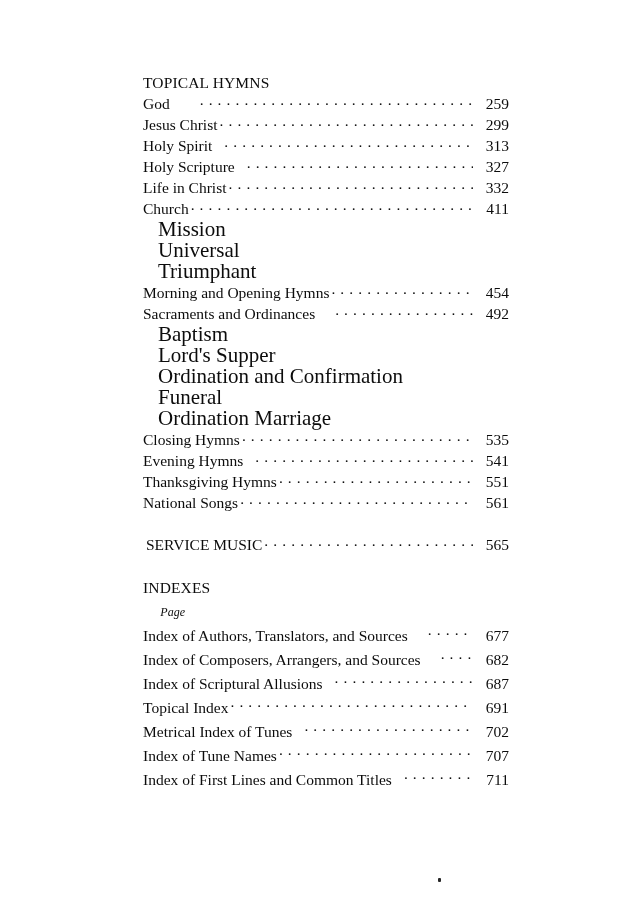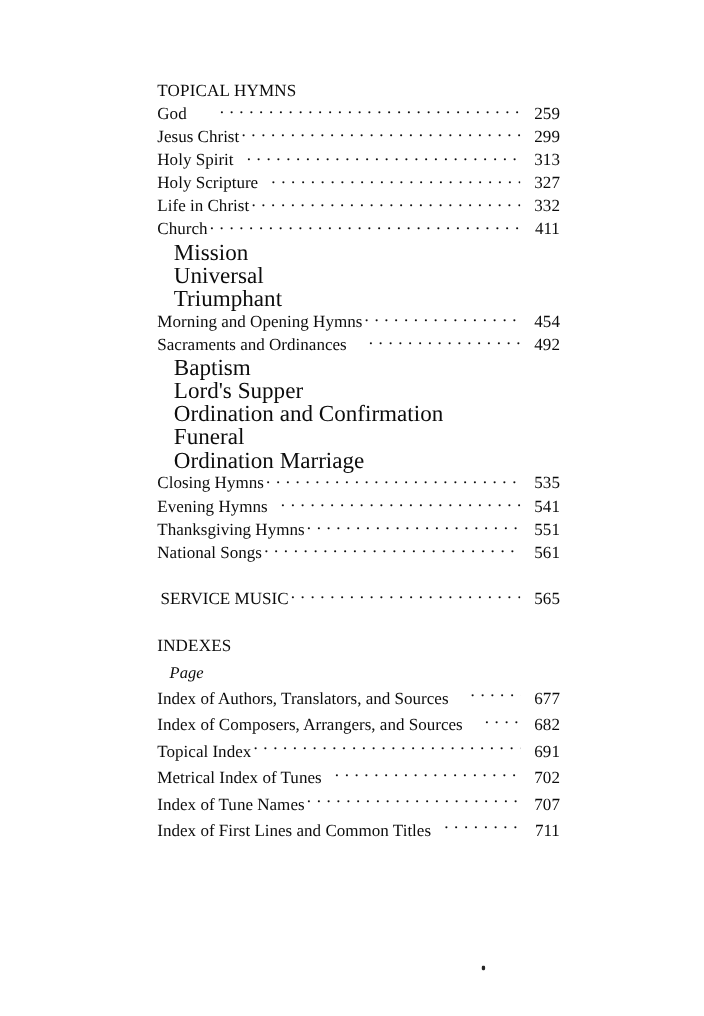--- a/index.html
+++ b/index.html
@@ -94,21 +94,21 @@
   .service-block { padding-left: 3px; }
 
   
   .indexes .row,
   .indexes .section-head {
     line-height: 24px;
   }
 
   .page-label {
     font-style: italic;
-    font-size: 15px;
+    font-size: 12px;
     white-space: nowrap;
   }
   .head-row {
     display: flex;
     align-items: baseline;
     justify-content: space-between;
     font-size: 15.5px;
     line-height: 24px;
     flex-direction: column;
   }
@@ -242,20 +242,25 @@
           <div class="row gap-md">
             <span class="label">Index of Authors, Translators, and Sources</span>
             <span class="leader"></span>
             <span class="num">677</span>
           </div>
           <div class="row gap-md">
             <span class="label">Index of Composers, Arrangers, and Sources</span>
             <span class="leader"></span>
             <span class="num">682</span>
           </div>
+          <div class="row gap-sm">
+            <span class="label">Index of Scriptural Allusions</span>
+            <span class="leader"></span>
+            <span class="num">687</span>
+          </div>
           <div class="row ">
             <span class="label">Topical Index</span>
             <span class="leader"></span>
             <span class="num">691</span>
           </div>
           <div class="row gap-sm">
             <span class="label">Metrical Index of Tunes</span>
             <span class="leader"></span>
             <span class="num">702</span>
           </div>

